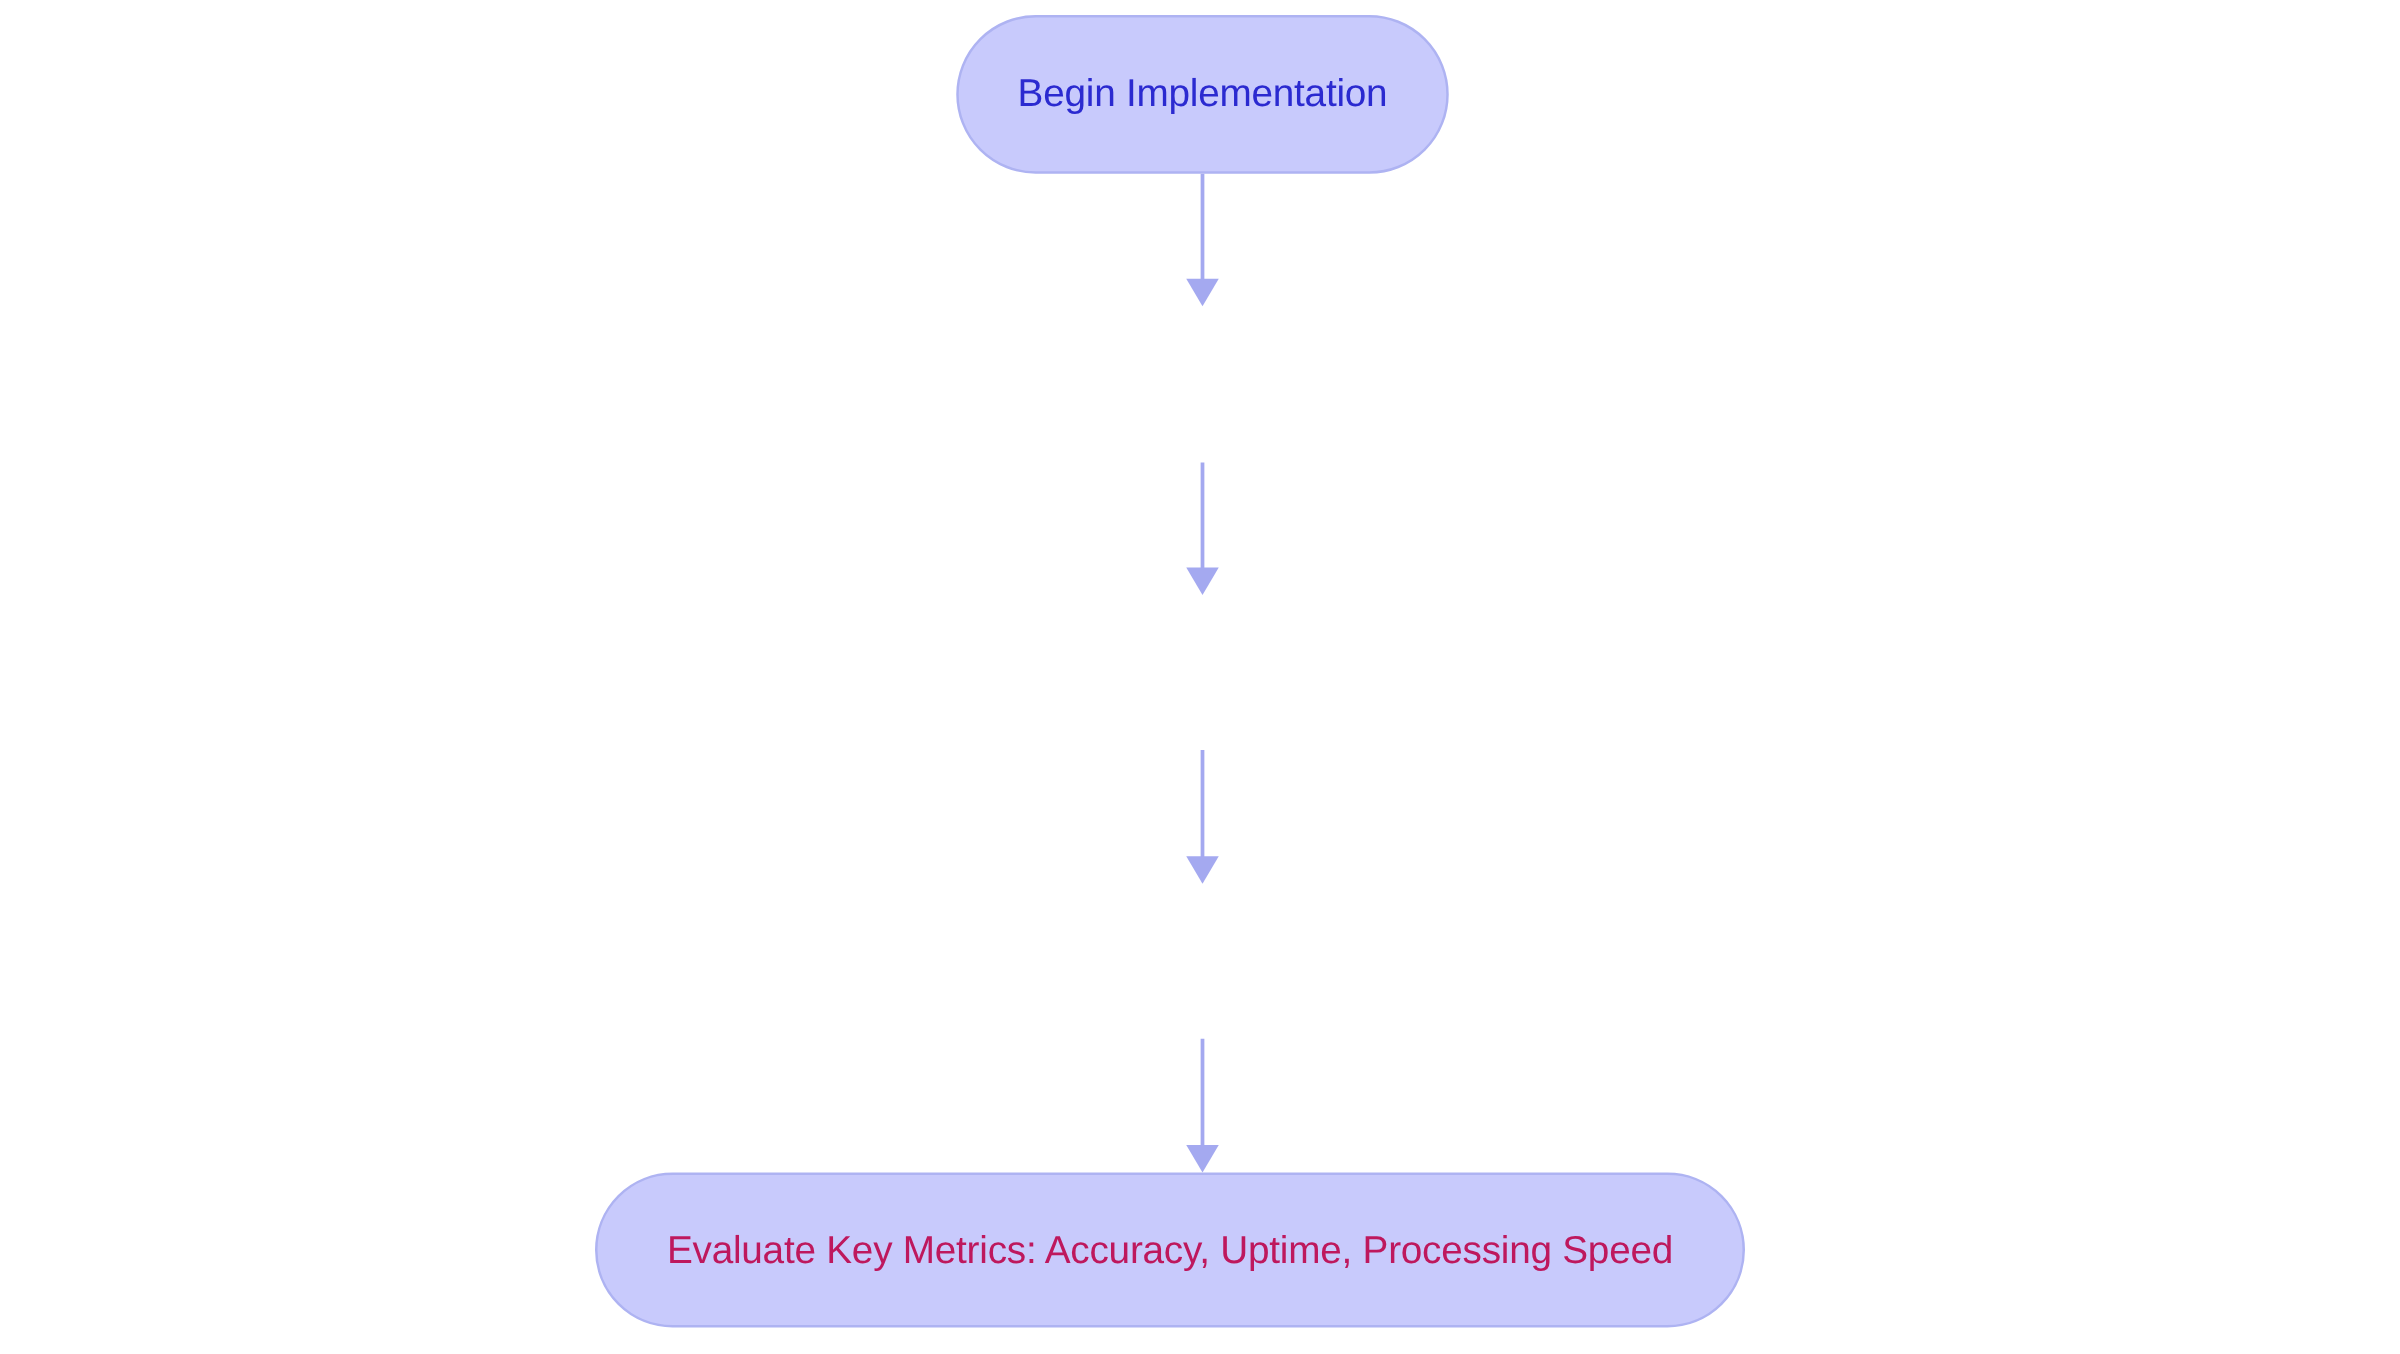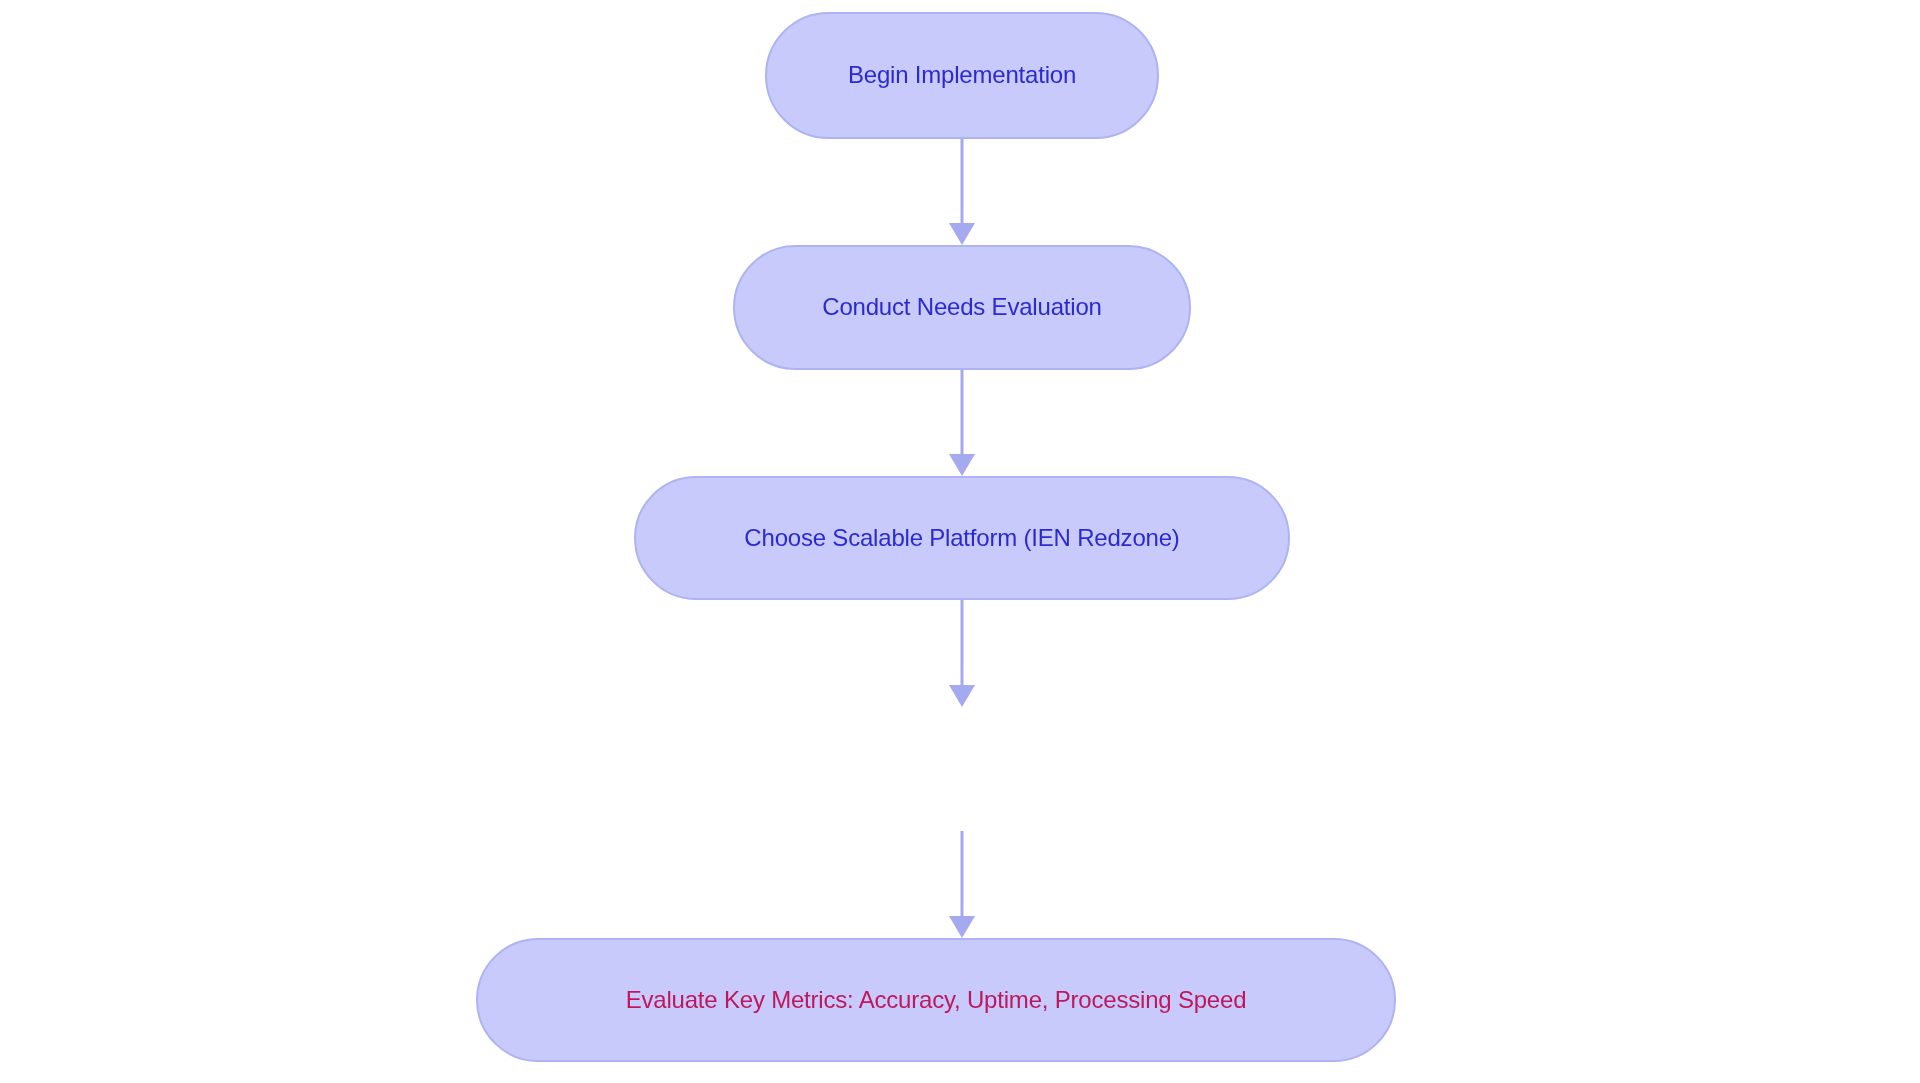--- a/index.html
+++ b/index.html
@@ -26,21 +26,21 @@
     box-sizing: border-box;
     background: #c8cafc;
     border: 2px solid #aeb3f2;
     border-radius: 999px;
     display: flex;
     align-items: center;
     justify-content: center;
     text-align: center;
     color: #2b2ad0;
     font-family: "Liberation Sans", sans-serif;
-    font-size: 24px;
+    font-size: 31px;
     font-weight: 400;
     letter-spacing: -0.2px;
     line-height: 1.1;
     white-space: nowrap;
     user-select: none;
   }
 
   .node-label {
     display: block;
     padding: 0 18px;
@@ -94,26 +94,20 @@
 
   <div class="flow-connector" style="left: 950px; top: 831px; width: 24px; height: 107px;">
     <div class="connector-line" style="background: rgb(164, 169, 240); height: 87px;"></div>
     <div class="connector-arrowhead" style="border-top-color: rgb(164, 169, 240);"></div>
   </div>
 
   <div class="flow-node" style="left: 765px; top: 12px; width: 394px; height: 127px; background: rgb(200, 202, 252); border-color: rgb(174, 179, 242); color: rgb(43, 42, 208);">
     <span class="node-label">Begin Implementation</span>
   </div>
 
-  <div class="flow-node" style="left: 733px; top: 245px; width: 458px; height: 125px; background: rgb(200, 202, 252); border-color: rgb(174, 179, 242); color: rgb(43, 42, 208);">
-    <span class="node-label">Conduct Needs Evaluation</span>
-  </div>
 
-  <div class="flow-node" style="left: 634px; top: 476px; width: 656px; height: 124px; background: rgb(200, 202, 252); border-color: rgb(174, 179, 242); color: rgb(43, 42, 208);">
-    <span class="node-label">Choose Scalable Platform (IEN Redzone)</span>
-  </div>
 
 
   <div class="flow-node" style="left: 476px; top: 938px; width: 920px; height: 124px; background: rgb(200, 202, 252); border-color: rgb(174, 179, 242); color: #be185d;">
     <span class="node-label">Evaluate Key Metrics: Accuracy, Uptime, Processing Speed</span>
   </div>
 
 </div>
 
 </body></html>

